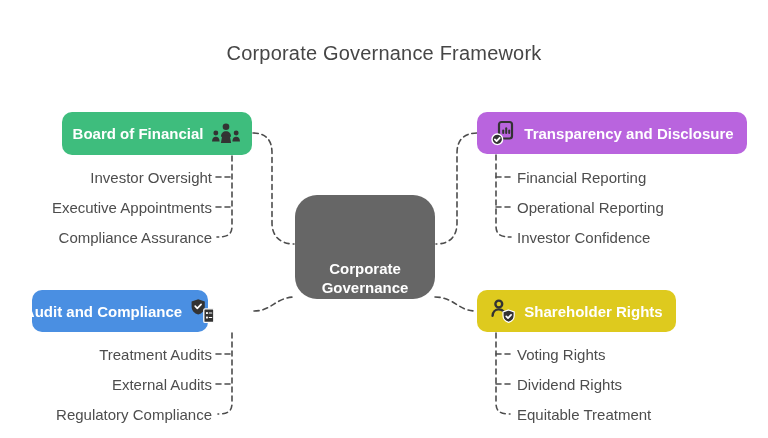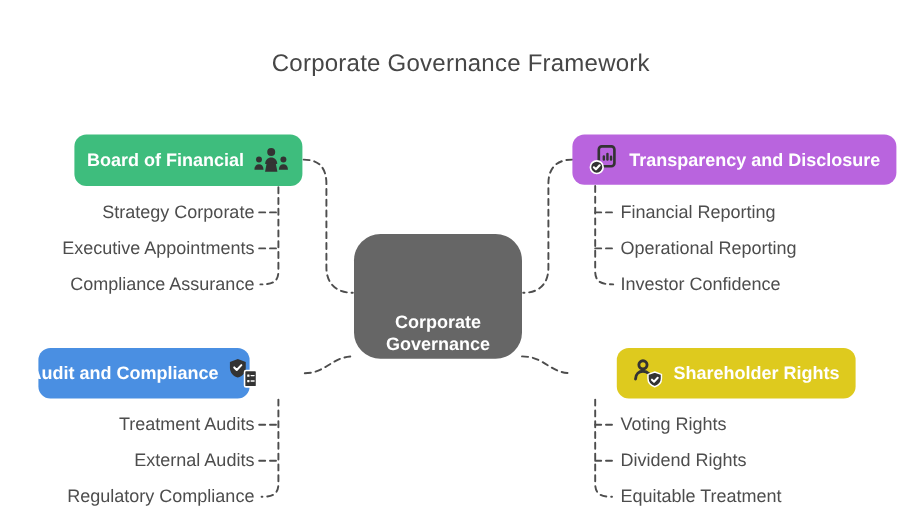--- a/index.html
+++ b/index.html
@@ -115,21 +115,21 @@
     <svg width="30" height="24" viewBox="0 0 28 22">
       <circle class="ic-f" cx="4.5" cy="10" r="2.3"></circle>
       <path class="ic-f" d="M1 17.5 c0-2.4 1.6-3.9 3.5-3.9 s3.5 1.5 3.5 3.9 v0.4 H1 z"></path>
       <circle class="ic-f" cx="23.5" cy="10" r="2.3"></circle>
       <path class="ic-f" d="M20 17.5 c0-2.4 1.6-3.9 3.5-3.9 s3.5 1.5 3.5 3.9 v0.4 H20 z"></path>
       <circle class="ic-f" cx="14" cy="4.2" r="3.1"></circle>
       <path class="ic-f" d="M9.3 13.5 c0-3.1 2.1-5 4.7-5 s4.7 1.9 4.7 5 z"></path>
       <path class="ic-f" d="M10.6 12.2 h6.8 l1.4 7.3 H9.2 z"></path>
     </svg>
   </div>
-  <div class="leaf l" style="top:177px">Strategy Corporate</div>
+  <div class="leaf l" style="top:177px">Investor Oversight</div>
   <div class="leaf l" style="top:207px">Executive Appointments</div>
   <div class="leaf l" style="top:237px">Compliance Assurance</div>
 
   <div class="node node-transparency" style="background: rgb(185, 100, 222);">
     <svg width="26" height="26" viewBox="0 0 26 26">
       <rect class="ic-s" x="9" y="2" width="13" height="16.5" rx="2.5" stroke-width="2.2"></rect>
       <g class="ic-s" stroke-width="2" stroke-linecap="round">
         <path d="M13.2 13 v-2.6"></path>
         <path d="M16.2 13 V8.2"></path>
         <path d="M19.2 13 V10.6"></path>
@@ -156,21 +156,21 @@
       <g class="wh-s" stroke-width="1.2" stroke-linecap="round">
         <path d="M19.3 15 h2.4"></path>
         <path d="M19.3 19.5 h2.4"></path>
       </g>
     </svg>
   </div>
   <div class="leaf l" style="top:354px">Treatment Audits</div>
   <div class="leaf l" style="top:384px">External Audits</div>
   <div class="leaf l" style="top:414px">Regulatory Compliance</div>
 
-  <div class="node node-shareholder" style="background: rgb(222, 202, 30); margin-left: 37px;">
+  <div class="node node-shareholder" style="background: rgb(222, 202, 30);">
     <svg width="26" height="26" viewBox="0 0 26 26">
       <circle class="ic-s" cx="8.8" cy="6" r="3.4" stroke-width="2.4"></circle>
       <path class="ic-s" d="M2.6 17.8 c0.2-4.2 2.9-6.4 6.2-6.4 c2 0 3.7 0.8 4.9 2.1" stroke-width="2.4" stroke-linecap="round"></path>
       <path class="ic-f" d="M18.6 12 l5.6 2 v3.5 c0 3.5 -2.2 5.8 -5.6 6.8 c-3.4-1 -5.6-3.3 -5.6-6.8 V14 z" stroke="#fff" stroke-width="1.2"></path>
       <path class="wh-s" d="M16.3 18.4 l1.7 1.7 l3.1-3.3" stroke-width="1.7" stroke-linecap="round" stroke-linejoin="round"></path>
     </svg>
     <span>Shareholder Rights</span>
   </div>
   <div class="leaf r" style="top:354px">Voting Rights</div>
   <div class="leaf r" style="top:384px">Dividend Rights</div>

